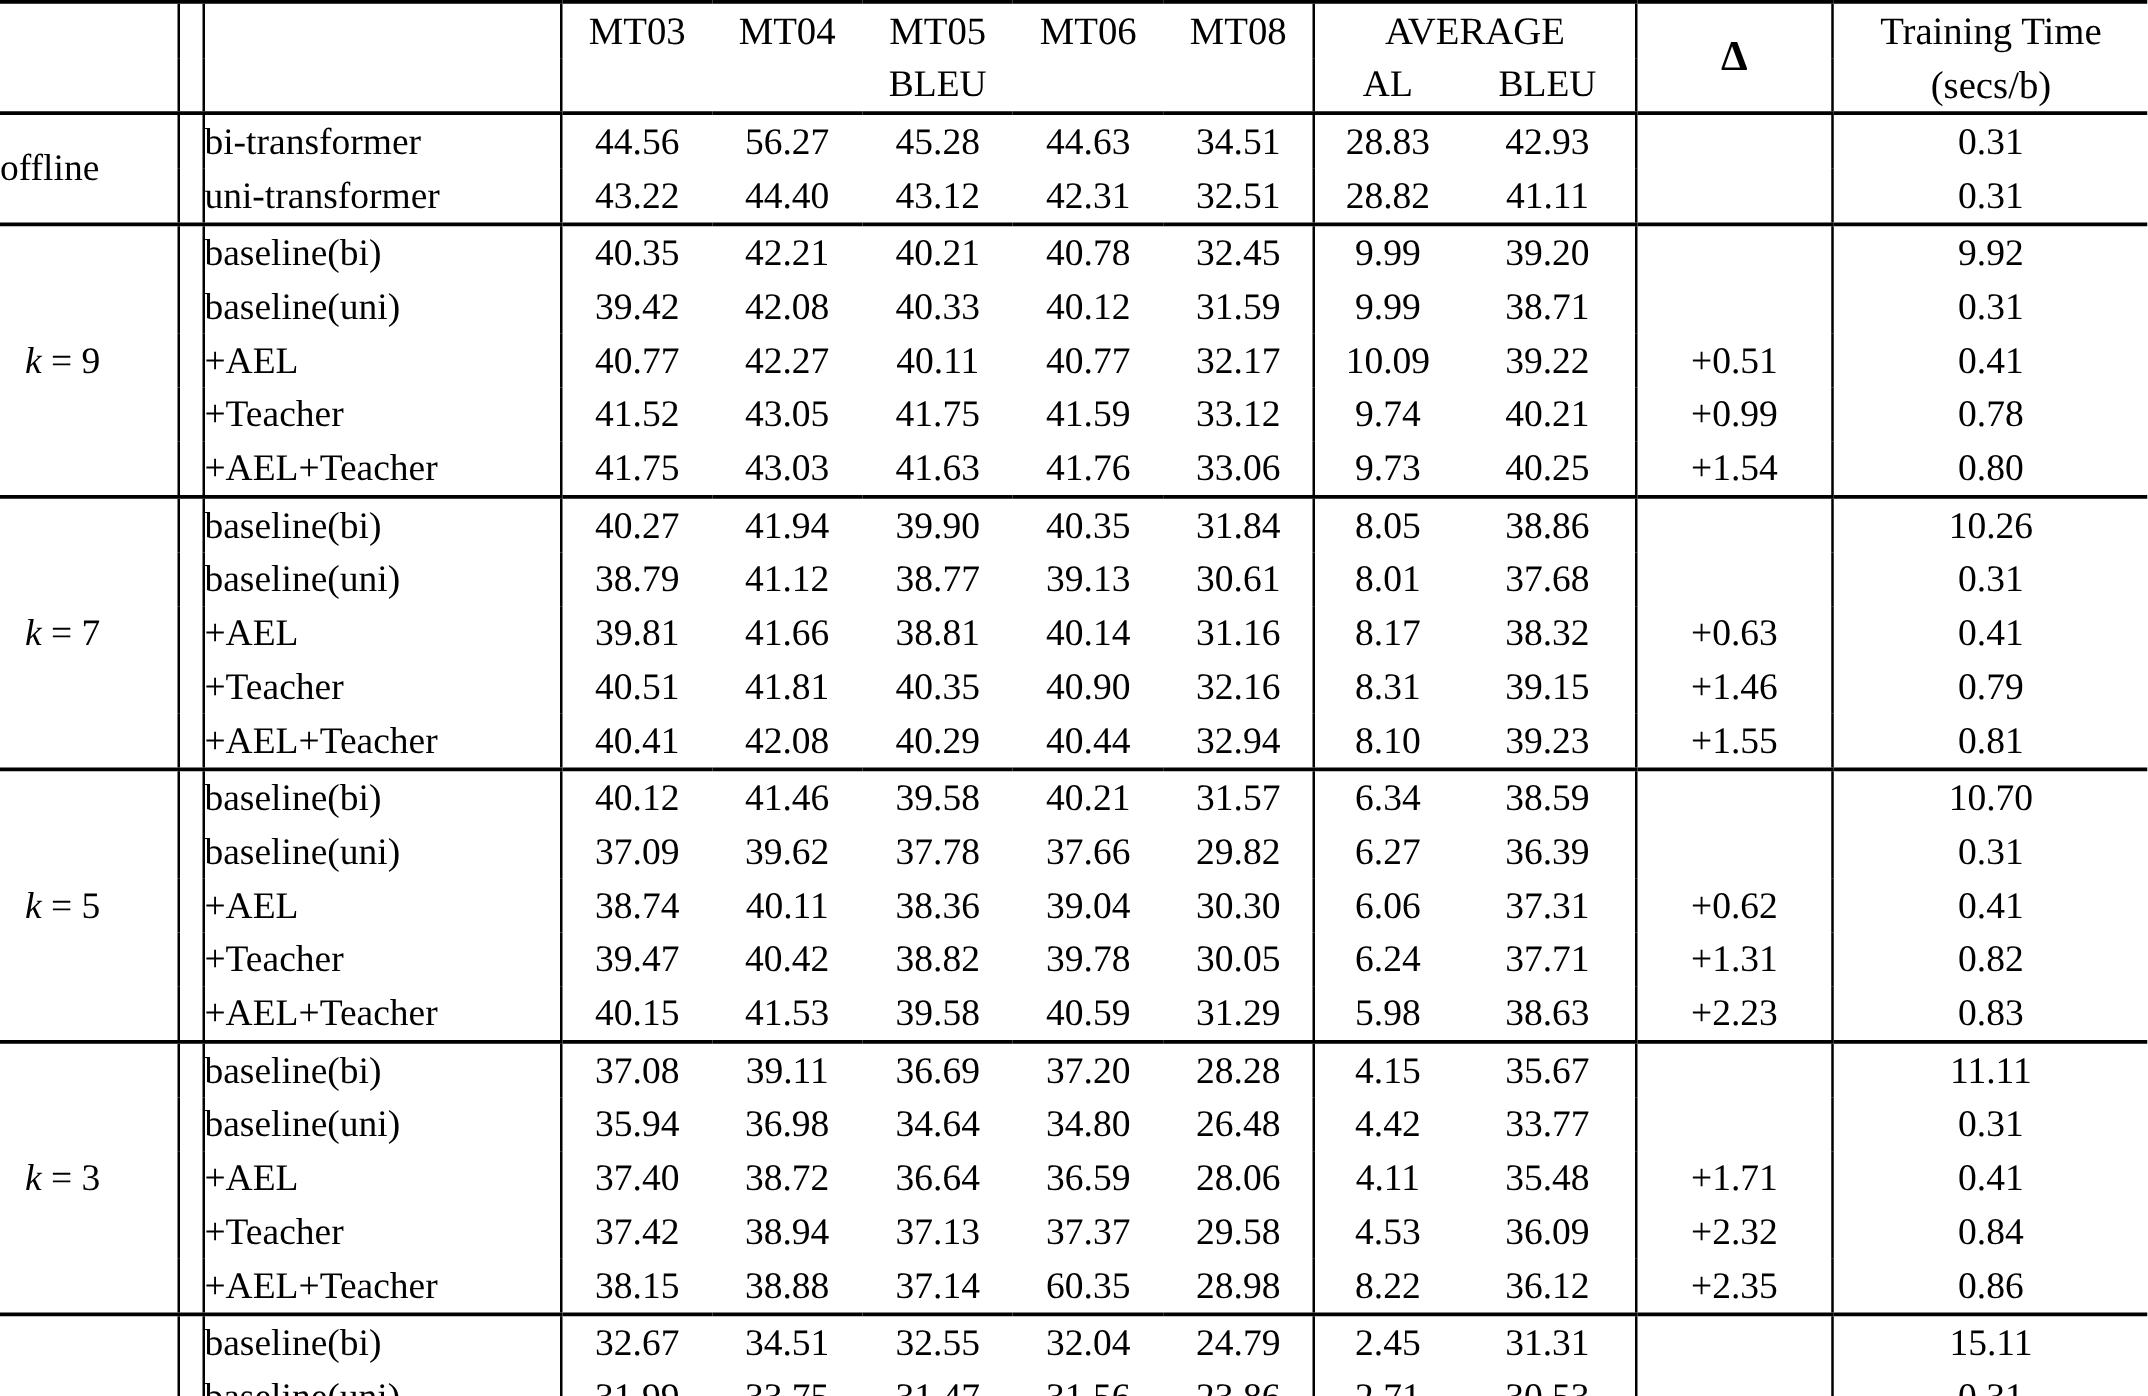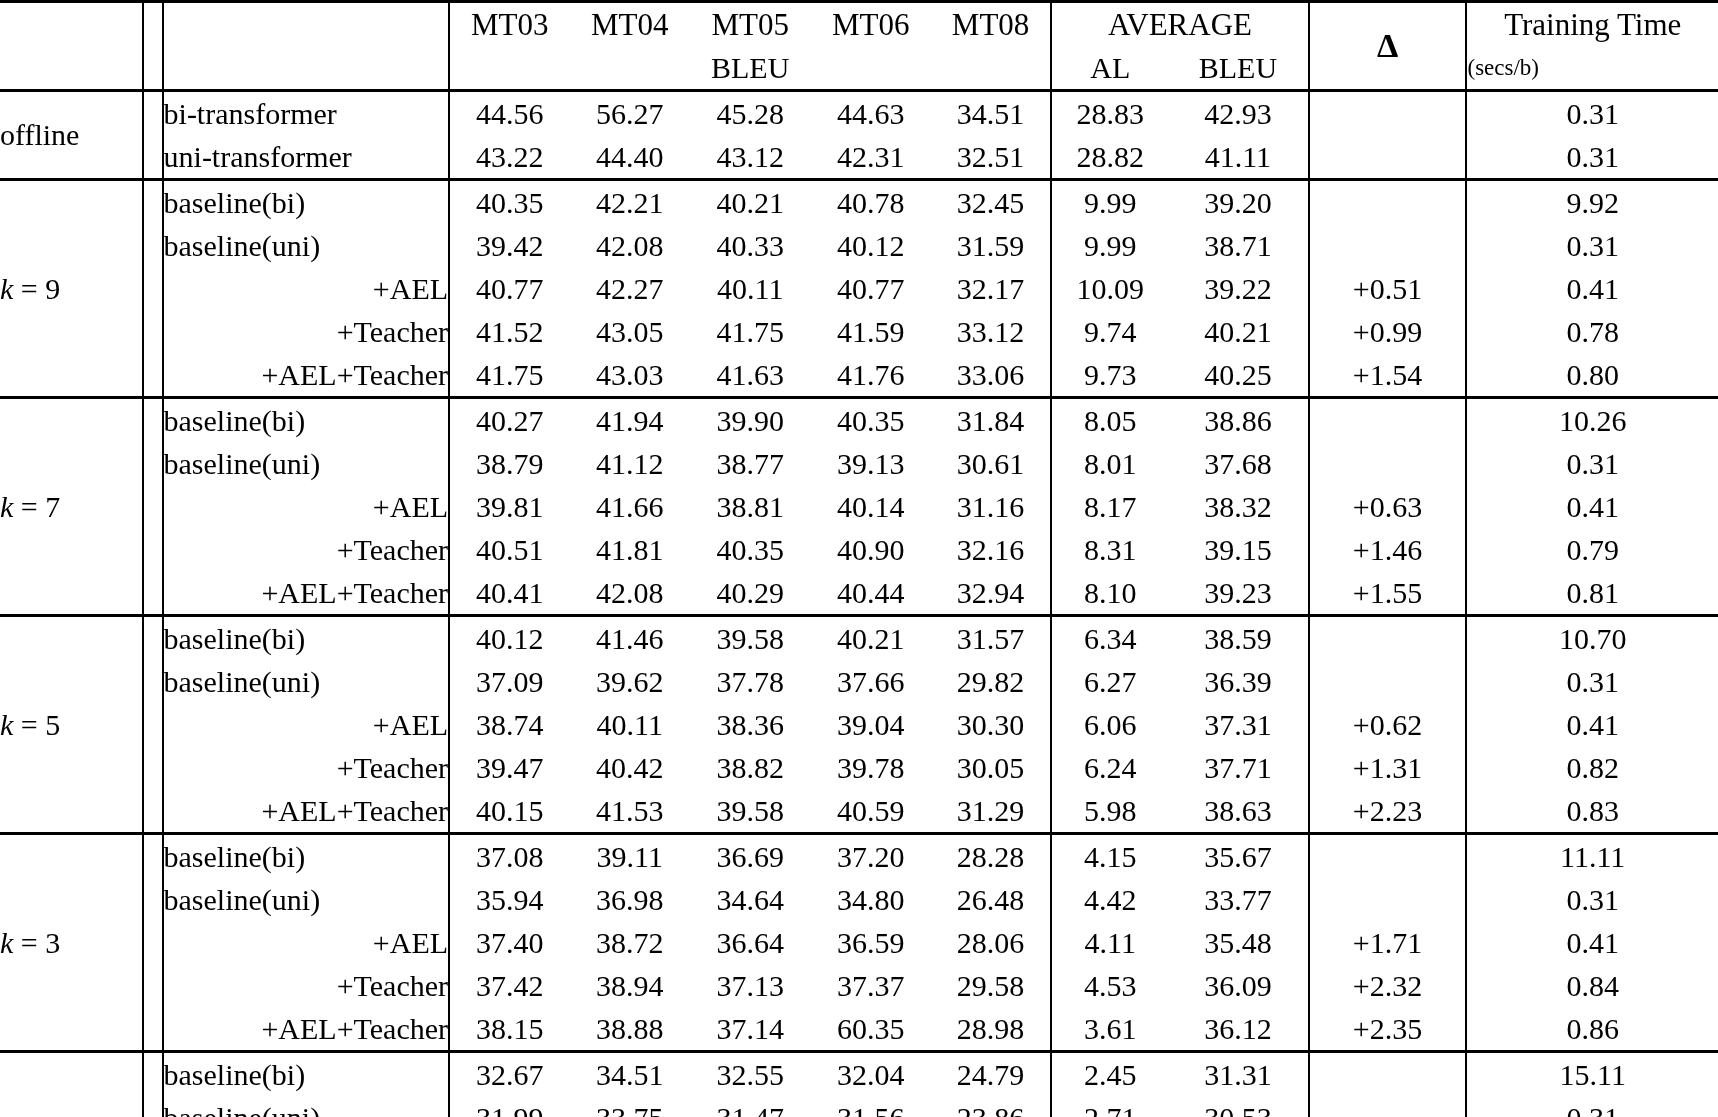--- a/index.html
+++ b/index.html
@@ -53,28 +53,29 @@
     line-height: 43px;
     white-space: nowrap;
   }
   .sysname {
     text-align: left;
     padding-left: 22px;
     height: 43px;
     line-height: 43px;
     white-space: nowrap;
   }
-  .sysname.indent { padding-left: 50px; text-align: right; }
+  .sysname.indent { padding-left: 50px; }
   .groupcell {
     vertical-align: middle;
     font-style: normal;
     white-space: nowrap;
   }
   .groupcell .kmath {
     font-family: "Liberation Serif", "DejaVu Serif", serif;
+    margin-left: 20px;
   }
   .kmath i { font-style: italic; }
   b.bld { font-weight: normal; }
 
   
   .hdr-main {
     text-align: center;
     font-weight: bold;
     font-size: 31px;
     height: 44px;
@@ -82,22 +83,23 @@
     white-space: nowrap;
   }
   .hdr-sub {
     text-align: center;
     font-size: 30px;
     height: 42px;
     line-height: 42px;
     white-space: nowrap;
   }
   .hdr-sub-b {
+    text-align: center;
     font-weight: bold;
-    font-size: 23px;
+    font-size: 31px;
     height: 42px;
     line-height: 42px;
     white-space: nowrap;
   }
   .delta-sym {
     font-size: 34px;
     font-weight: bold;
   }
   .empty { }
 </style>
@@ -410,21 +412,21 @@
         <td class="num vr-left">+2.32</td>
         <td class="num vr-left">0.84</td>
       </tr>
       <tr>
         <td class="sysname indent">+AEL+Teacher</td>
         <td class="num vr-left"><b class="bld">38.15</b></td>
         <td class="num">38.88</td>
         <td class="num"><b class="bld">37.14</b></td>
         <td class="num"><b class="bld">60.35</b></td>
         <td class="num">28.98</td>
-        <td class="num vr-left">3.61</td>
+        <td class="num vr-left">8.22</td>
         <td class="num"><b class="bld">36.12</b></td>
         <td class="num vr-left"><b class="bld">+2.35</b></td>
         <td class="num vr-left">0.86</td>
       </tr>
       <tr class="rule-top">
         <td rowspan="5" class="groupcell"></td>
         <td rowspan="5" class="vr-dbl-l vr-dbl-r"></td>
         <td class="sysname">baseline(bi)</td>
         <td class="num vr-left">32.67</td>
         <td class="num">34.51</td>

